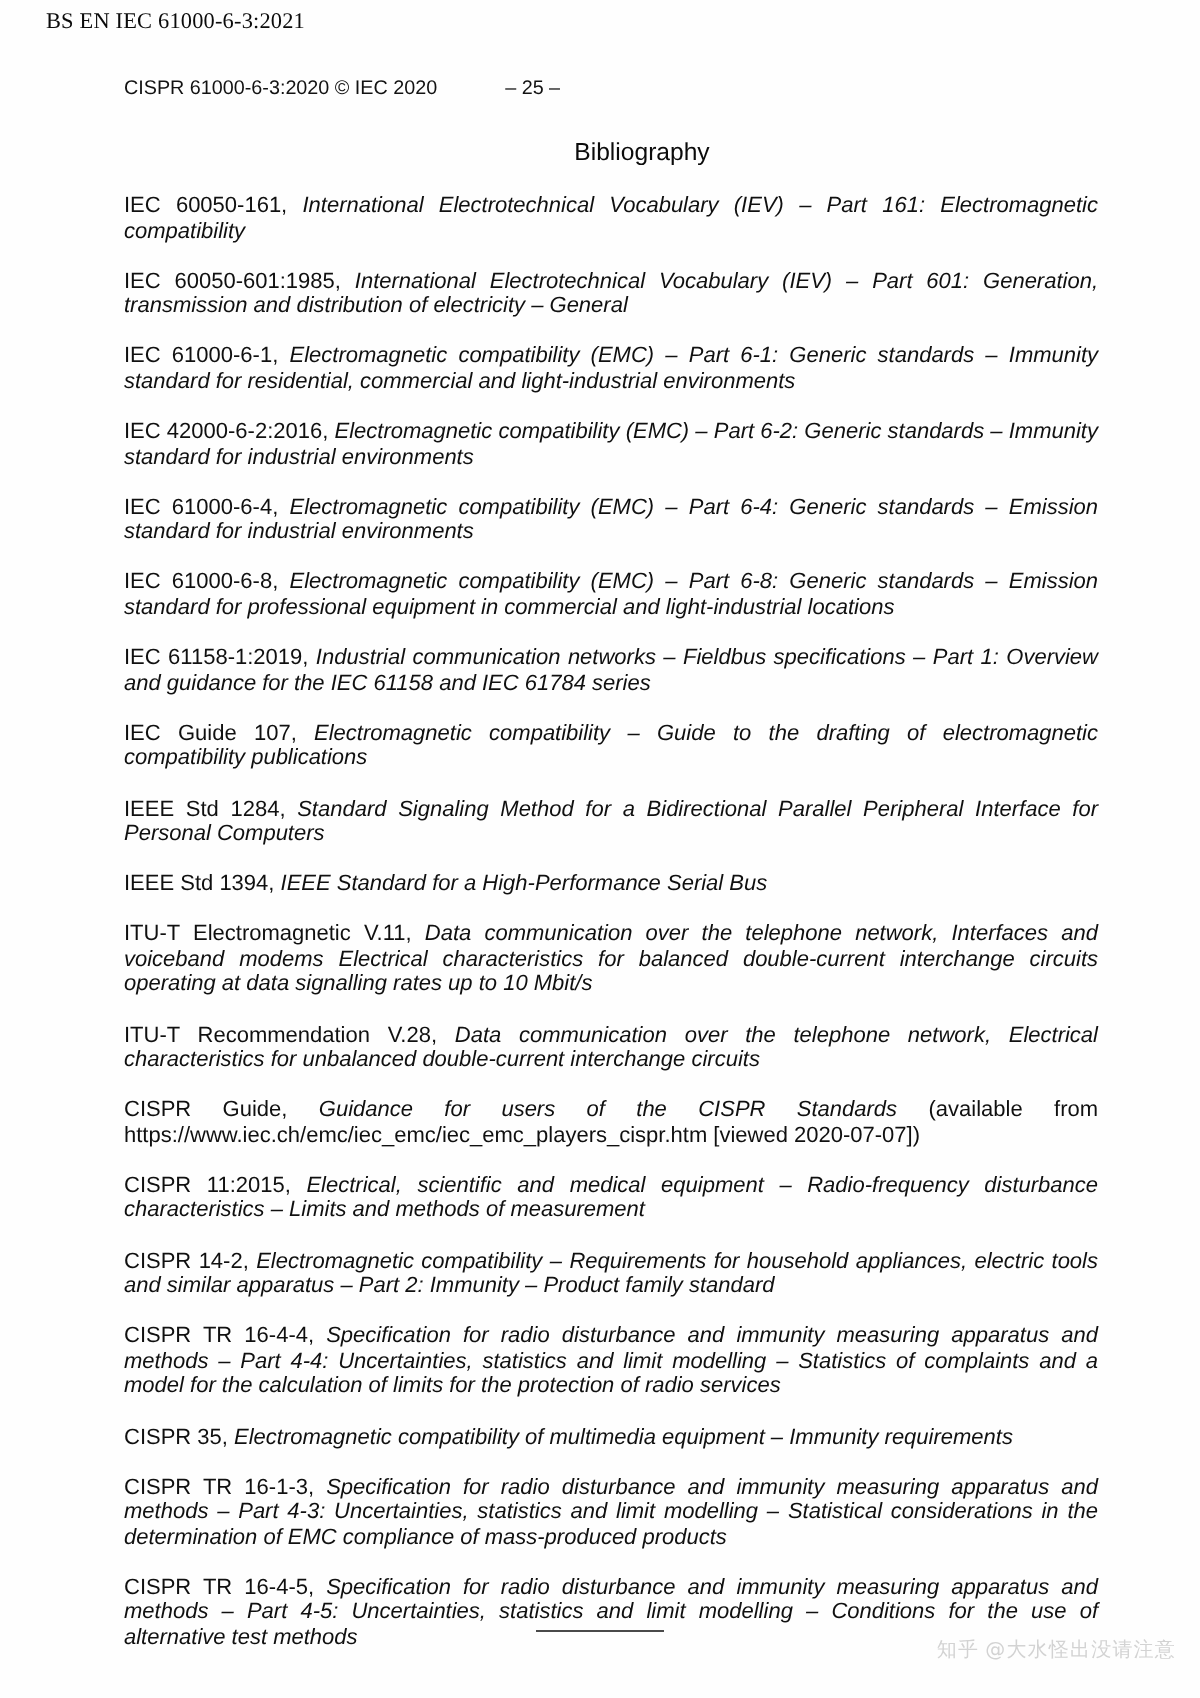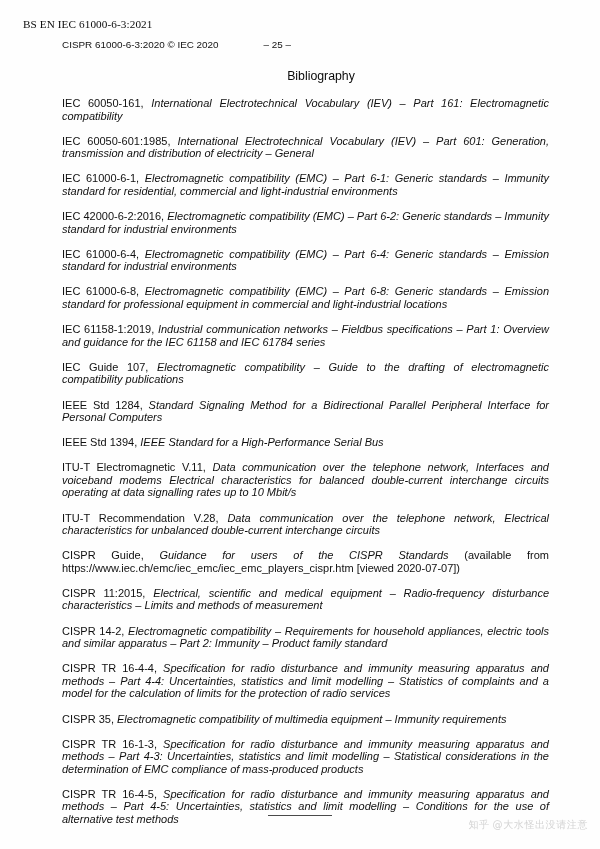--- a/index.html
+++ b/index.html
@@ -19,41 +19,41 @@
   .page {
     position: absolute;
     inset: 0;
     background: #fefefe;
   }
 
   
   .bs-header {
     position: absolute;
     left: 23px;
-    top: 18px;
+    top: 5px;
     font-family: "Liberation Serif", serif;
     font-size: 11.2px;
     letter-spacing: 0.1px;
     color: #0b0b0b;
     white-space: nowrap;
   }
 
   .doc-header {
     position: absolute;
     left: 62px;
     top: 39px;
     width: 488px;
     font-size: 9.9px;
     color: #121212;
     white-space: nowrap;
   }
   .doc-header .dh-left { display: inline-block; }
   .doc-header .dh-page {
     display: inline-block;
-    margin-left: 45px;
+    margin-left: 34px;
   }
 
   .biblio-title {
     position: absolute;
     left: 0;
     right: 0;
     top: 69px;
     text-align: center;
     font-size: 12.3px;
     color: #0b0b0b;

